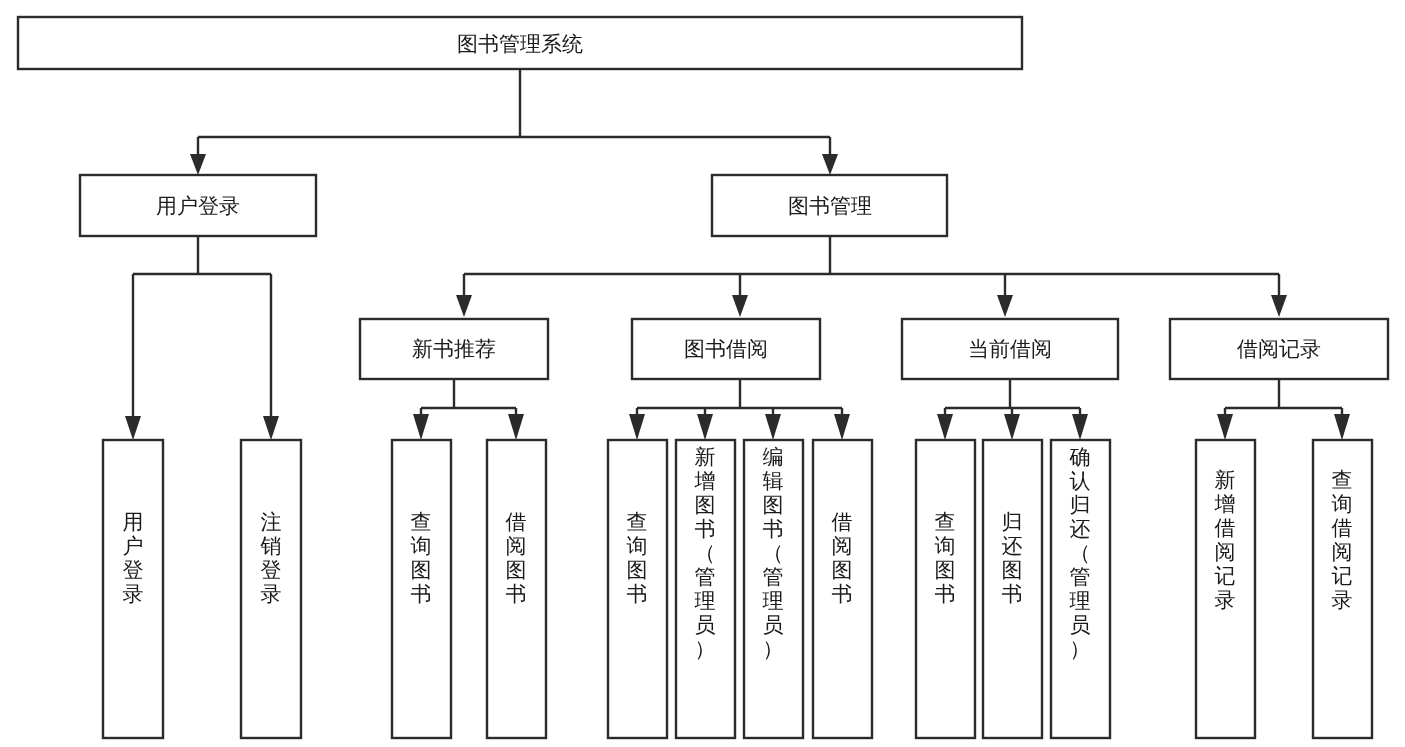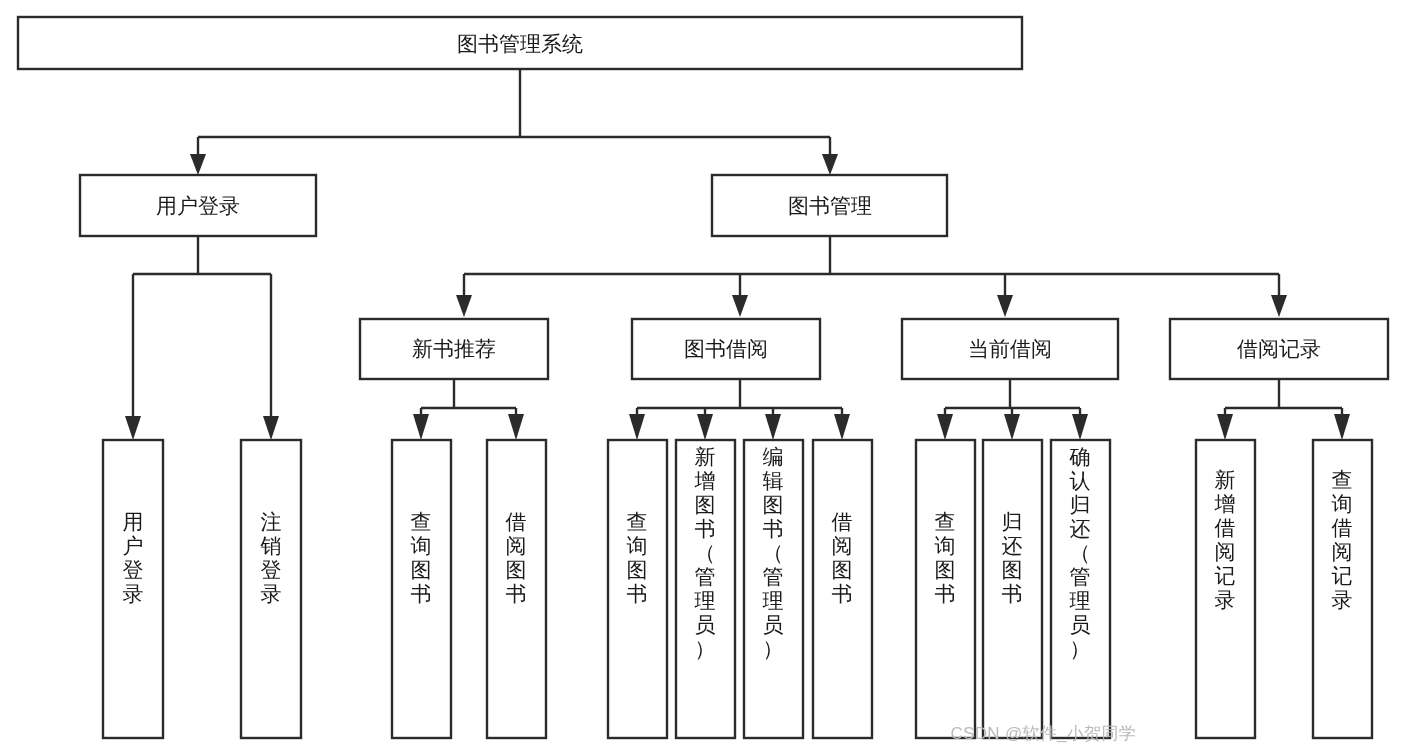--- a/index.html
+++ b/index.html
@@ -231,14 +231,13 @@
         <text class="node-label-vertical" x="1225" y="483"><tspan x="1225" y="483">新</tspan><tspan x="1225" y="507">增</tspan><tspan x="1225" y="531">借</tspan><tspan x="1225" y="555">阅</tspan><tspan x="1225" y="579">记</tspan><tspan x="1225" y="603">录</tspan></text>
       </g>
 
       <g>
         <rect class="node-box" x="1313" y="436" width="59" height="298"></rect>
         <text class="node-label-vertical" x="1342" y="483"><tspan x="1342" y="483">查</tspan><tspan x="1342" y="507">询</tspan><tspan x="1342" y="531">借</tspan><tspan x="1342" y="555">阅</tspan><tspan x="1342" y="579">记</tspan><tspan x="1342" y="603">录</tspan></text>
       </g>
     </g>
   </svg>
 
-  <div class="watermark-text">CSDN @软件_小贺同学</div>
 </div>
 
 </body></html>

